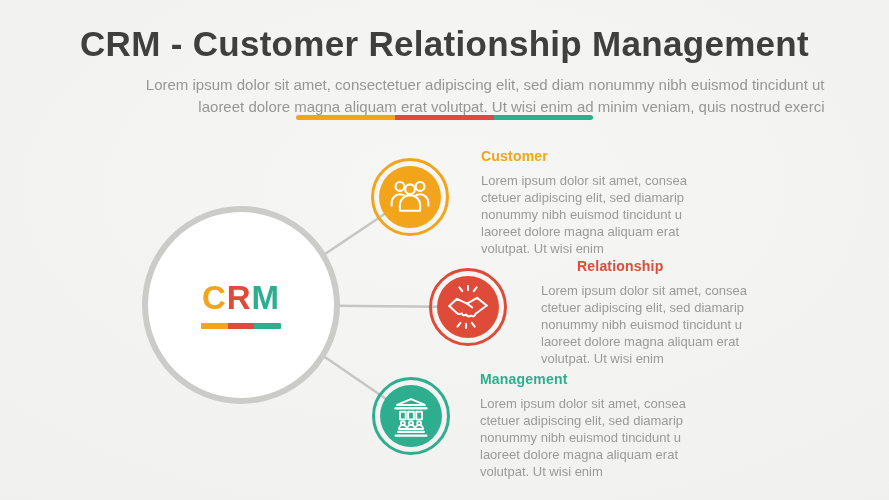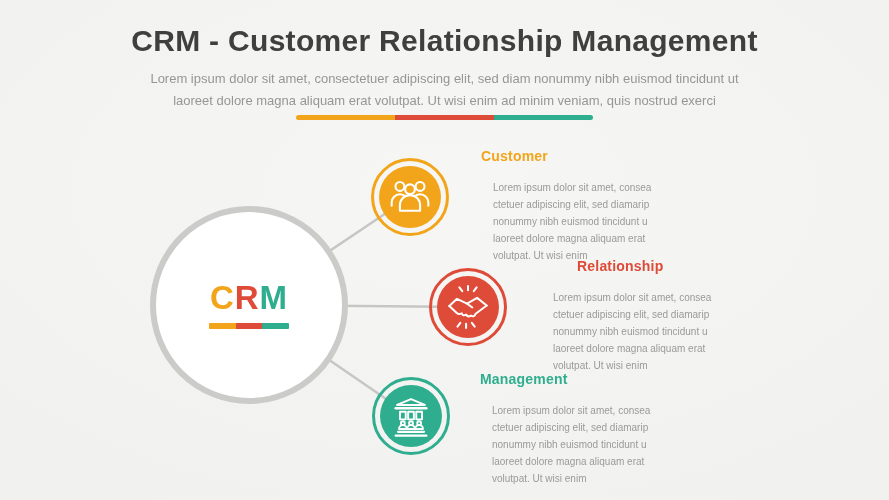--- a/index.html
+++ b/index.html
@@ -9,51 +9,52 @@
     height: 500px;
     overflow: hidden;
     font-family: "Liberation Sans", sans-serif;
     background: radial-gradient(130% 130% at 50% 38%, #f6f6f4 0%, #f1f1ef 55%, #eaeae8 100%);
   }
 
   
   .header { position: absolute; top: 0; left: 0; width: 100%; text-align: center; }
   .title {
     margin: 24px 0 0 0;
-    font-size: 30px;
+    font-size: 35px;
     font-weight: 700;
     letter-spacing: 0.3px;
     color: #3f3f3d;
   }
   .subtitle {
     margin: 10px auto 11px auto;
     width: 760px;
-    font-size: 13px;
+    font-size: 15px;
     line-height: 22px;
     color: #969694;
     white-space: pre-line;
+    text-align: right;
   }
   .divider {
     position: absolute;
     left: 296px; top: 115px;
     width: 297px; height: 5px;
     display: flex;
     border-radius: 2.5px;
     overflow: hidden;
   }
   .divider span { flex: 1; }
 
   
   .connectors { position: absolute; inset: 0; z-index: 1; }
   .connectors line { stroke: #c6c6c4; stroke-width: 2.5; }
 
   
   .big-circle {
     position: absolute;
-    left: 150px; top: 206px;
+    left: 142px; top: 206px;
     width: 198px; height: 198px;
     box-sizing: border-box;
     border: 6px solid #cbcbc9;
     border-radius: 50%;
     background: #ffffff;
     z-index: 2;
     display: flex;
     flex-direction: column;
     align-items: center;
     justify-content: center;
@@ -99,22 +100,22 @@
   
   .item-text { position: absolute; width: 250px; z-index: 2; }
   .item-text h2 {
     margin: 0 0 5px 0;
     font-size: 14px;
     line-height: 21px;
     font-weight: 700;
     letter-spacing: 0.2px;
   }
   .item-text p {
-    margin: 12px;
-    font-size: 10px;
+    margin: 0;
+    font-size: 13px;
     line-height: 17px;
     color: #9a9a98;
     white-space: pre-line;
   }
   .text-customer     { left: 481px; top: 146px; }
   .text-relationship { left: 541px; top: 256px; }
   .text-management   { left: 480px; top: 369px; }
 </style>
 </head>
 <body>

